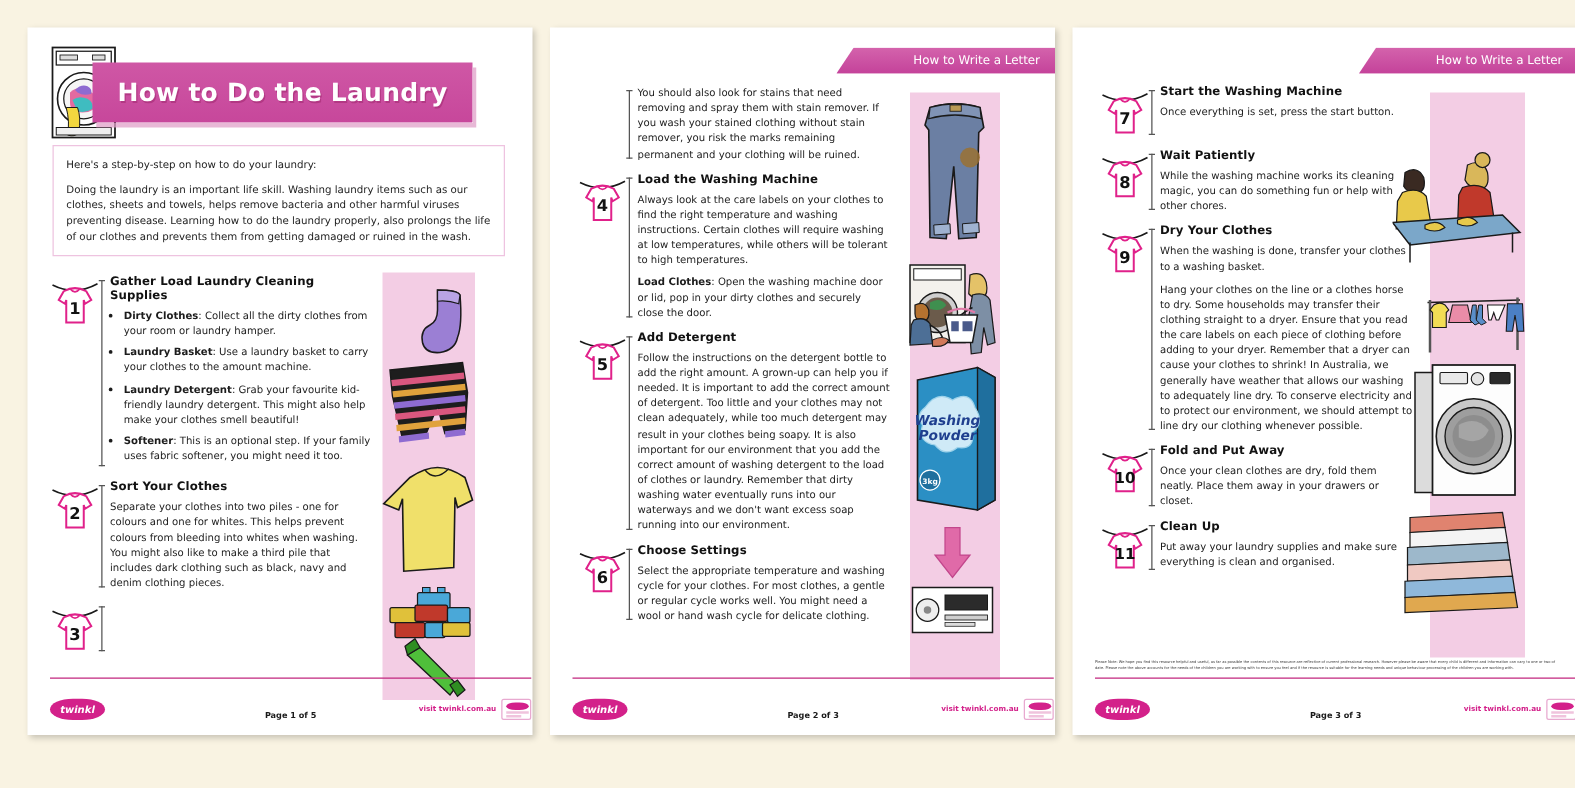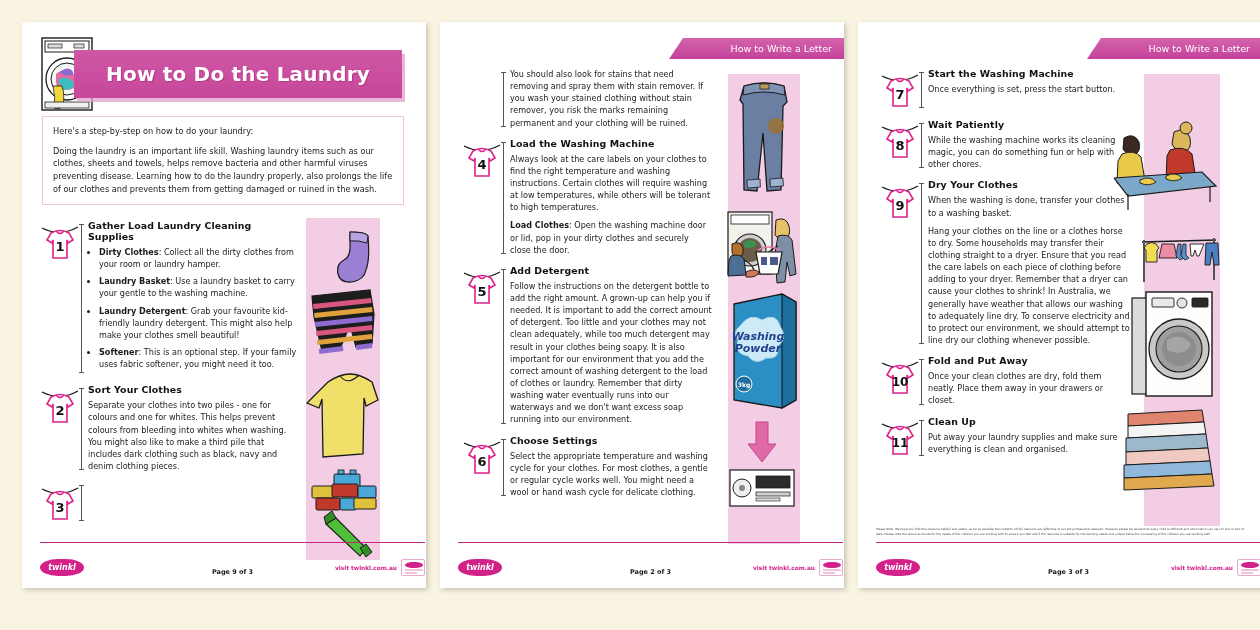--- a/index.html
+++ b/index.html
@@ -24,21 +24,21 @@
     background:#ffffff;
     box-shadow:2px 2px 5px rgba(0,0,0,.20);
     overflow:hidden;
     flex:0 0 auto;
   }
 
   
   .title-banner {
     position:absolute;
     left:52px; top:28px;
-    width:328px; height:48px;
+    width:304px; height:48px;
     background:#cf4fa0;
     background:linear-gradient(180deg,#cf57a5 0%, #c7479b 100%);
     display:flex; align-items:center; justify-content:center;
     box-shadow:3px 4px 0 rgba(224,160,200,.75);
   }
   .title-banner span{
     color:#fff; font-weight:bold; font-size:20px;
     letter-spacing:.2px;
     text-shadow:1px 1px 0 rgba(150,30,100,.45);
     font-family:"DejaVu Sans", sans-serif;
@@ -239,21 +239,21 @@
             <path d="M2 6 q18 9 36 -1" fill="none" stroke="#1a1a1a" stroke-width="1.3"></path>
             <path d="M11 11 q9 -5 18 0 l4 7 l-5 3 l-1 -3 l0 18 l-14 0 l0 -18 l-1 3 l-5 -3z" fill="#fff" stroke="#e0218a" stroke-width="1.6"></path>
             <path d="M16 9 q4 5 8 0" fill="none" stroke="#e0218a" stroke-width="1.4"></path>
             <text x="20" y="29" font-size="13" font-weight="bold" text-anchor="middle" fill="#111" font-family="DejaVu Sans, sans-serif">1</text>
           </svg>
         </div>
         <div class="step-body">
           <div class="step-title">Gather Load Laundry Cleaning Supplies</div>
           <ul>
             <li><b>Dirty Clothes</b><span>: Collect all the dirty clothes from your room or laundry hamper.</span></li>
-            <li><b>Laundry Basket</b><span>: Use a laundry basket to carry your gentle to the washing machine.</span></li>
+            <li><b>Laundry Basket</b><span>: Use a laundry basket to carry your clothes to the amount machine.</span></li>
             <li><b>Laundry Detergent</b><span>: Grab your favourite kid-friendly laundry detergent. This might also help make your clothes smell beautiful!</span></li>
             <li><b>Softener</b><span>: This is an optional step. If your family uses fabric softener, you might need it too.</span></li>
           </ul>
         </div>
       </div>
 
       <div class="step">
         <div class="step-marker">
           <div class="vrule"></div>
           <svg class="hanger" viewBox="0 0 40 40">
@@ -277,21 +277,21 @@
             <path d="M11 11 q9 -5 18 0 l4 7 l-5 3 l-1 -3 l0 18 l-14 0 l0 -18 l-1 3 l-5 -3z" fill="#fff" stroke="#e0218a" stroke-width="1.6"></path>
             <path d="M16 9 q4 5 8 0" fill="none" stroke="#e0218a" stroke-width="1.4"></path>
             <text x="20" y="29" font-size="13" font-weight="bold" text-anchor="middle" fill="#111" font-family="DejaVu Sans, sans-serif">3</text>
           </svg>
         </div>
       </div>
     </div>
 
     <div class="footer">
       <div class="twinkl-logo">twinkl</div>
-      <div class="page-num">Page 9 of 3</div>
+      <div class="page-num">Page 1 of 5</div>
       <div class="visit">
         <span>visit twinkl.com.au</span>
         <span class="visit-badge">
           <span class="b1"></span>
             <span class="b2"></span>
             <span class="b3"></span>
         </span>
       </div>
     </div>
   </div>

